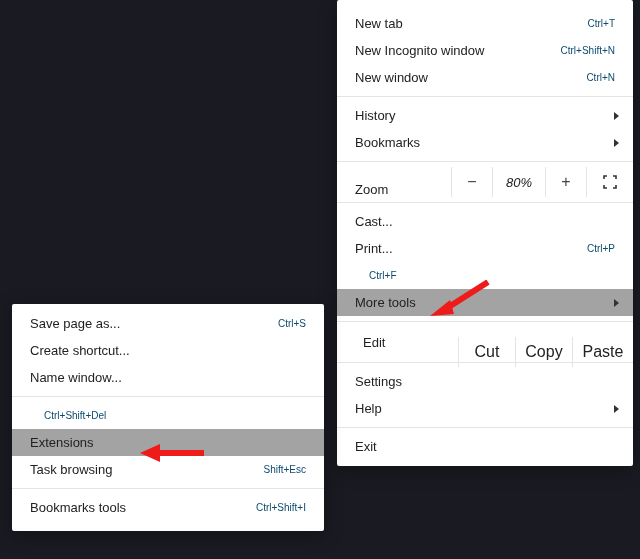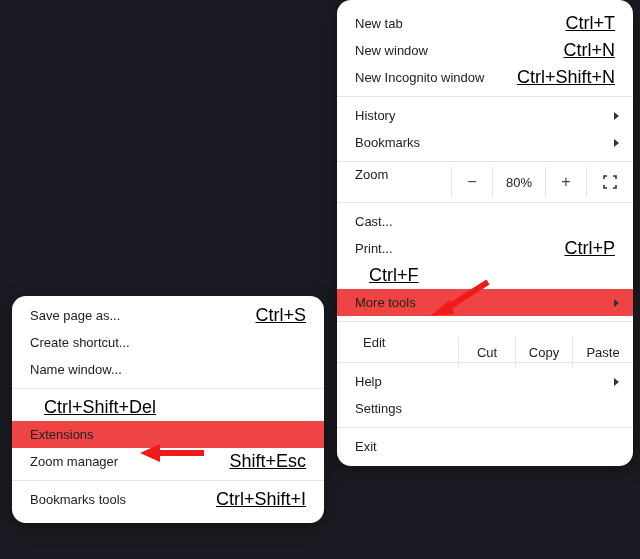--- a/index.html
+++ b/index.html
@@ -1,53 +1,53 @@
 <!DOCTYPE html>
 <html><head>
 <meta charset="utf-8">
 <style>
   html,body{margin:0;padding:0;width:640px;height:559px;background:#1a1b22;font-family:"Segoe UI",Arial,sans-serif;font-size:13px;color:#222;overflow:hidden;}
-  .menu{position:absolute;background:#fff;border-radius:14px;box-shadow:0 4px 18px rgba(0,0,0,0.35);padding:6px 0;}
+  .menu{position:absolute;background:#fff;border-radius:2px;box-shadow:0 4px 18px rgba(0,0,0,0.35);padding:6px 0;}
   .main-menu{left:337px;top:0;width:296px;padding-top:10px;}
-  .sub-menu{left:12px;top:296px;width:312px;padding-bottom:10px;}
+  .sub-menu{left:12px;top:304px;width:312px;padding-bottom:10px;}
   .item{display:flex;align-items:center;height:27px;padding:0 18px;cursor:default;position:relative;}
   .item .label{flex:1;white-space:nowrap;}
-  .item .sc{color:#000000;font-size:18px;margin-left:14px;white-space:nowrap;text-decoration:underline;}
+  .item .sc{color:#0c4a6e;font-size:10px;margin-left:14px;white-space:nowrap;}
   .arrow{width:0;height:0;border-top:4px solid transparent;border-bottom:4px solid transparent;border-left:5px solid #333;position:absolute;right:14px;}
   .sep{height:1px;background:#e4e4e4;margin:5px 0;}
-  .highlight{background:#ef4444;}
-  .zoom-row{display:flex;align-items:flex-start;height:30px;padding-left:18px;}
+  .highlight{background:#a3a3a3;}
+  .zoom-row{display:flex;align-items:flex-end;height:30px;padding-left:18px;}
   .zoom-row .zlabel{flex:1;}
   .zbtn{width:40px;text-align:center;border-left:1px solid #e4e4e4;height:100%;display:flex;align-items:center;justify-content:center;font-size:16px;color:#444;}
-  .zpct{width:52px;text-align:center;border-left:1px solid #e4e4e4;height:100%;display:flex;align-items:center;justify-content:center;font-size:13px;}
+  .zpct{width:52px;text-align:center;border-left:1px solid #e4e4e4;height:100%;display:flex;align-items:center;justify-content:center;font-size:13px;font-style:italic;}
   .fs{width:46px;border-left:1px solid #e4e4e4;height:100%;display:flex;align-items:center;justify-content:center;}
   .fs svg{width:14px;height:14px;}
   .edit-row{display:flex;align-items:center;height:30px;padding-left:26px;}
   .edit-row .elabel{flex:1;}
-  .ebtn{width:56px;text-align:center;border-left:1px solid #e4e4e4;height:100%;display:flex;align-items:center;justify-content:center;font-size:13px;margin-top:20px;}
+  .ebtn{width:56px;text-align:center;border-left:1px solid #e4e4e4;height:100%;display:flex;align-items:center;justify-content:center;font-size:16px;margin-top:20px;}
   .ebtn:last-child{width:60px;}
   .arrow-anno{position:absolute;pointer-events:none;}
   .arrow-anno.a1{left:428px;top:280px;width:62px;height:38px;}
   .arrow-anno.a2{left:138px;top:442px;width:68px;height:22px;}
 </style>
 </head>
 <body>
 
 <div class="menu main-menu">
   <div class="item">
     <span class="label">New tab</span>
     <span class="sc">Ctrl+T</span>
   </div>
   <div class="item">
+    <span class="label">New Incognito window</span>
+    <span class="sc">Ctrl+Shift+N</span>
+  </div>
+  <div class="item">
     <span class="label">New window</span>
     <span class="sc">Ctrl+N</span>
-  </div>
-  <div class="item">
-    <span class="label">New Incognito window</span>
-    <span class="sc">Ctrl+Shift+N</span>
   </div>
   <div class="sep"></div>
   <div class="item">
     <span class="label">History</span>
     <span class="arrow"></span>
   </div>
   <div class="item">
     <span class="label">Bookmarks</span>
     <span class="arrow"></span>
   </div>
@@ -80,25 +80,25 @@
   </div>
   <div class="sep"></div>
   <div class="edit-row">
     <span class="elabel">Edit</span>
     <span class="ebtn">Cut</span>
     <span class="ebtn">Copy</span>
     <span class="ebtn">Paste</span>
   </div>
   <div class="sep"></div>
   <div class="item">
+    <span class="label">Settings</span>
+  </div>
+  <div class="item">
     <span class="label">Help</span>
     <span class="arrow"></span>
-  </div>
-  <div class="item">
-    <span class="label">Settings</span>
   </div>
   <div class="sep"></div>
   <div class="item">
     <span class="label">Exit</span>
   </div>
 </div>
 
 <div class="menu sub-menu">
   <div class="item">
     <span class="label">Save page as...</span>
@@ -111,21 +111,21 @@
     <span class="label">Name window...</span>
   </div>
   <div class="sep"></div>
   <div class="item">
     <span class="sc">Ctrl+Shift+Del</span>
   </div>
   <div class="item highlight">
     <span class="label">Extensions</span>
   </div>
   <div class="item">
-    <span class="label">Zoom manager</span>
+    <span class="label">Task browsing</span>
     <span class="sc">Shift+Esc</span>
   </div>
   <div class="sep"></div>
   <div class="item">
     <span class="label">Bookmarks tools</span>
     <span class="sc">Ctrl+Shift+I</span>
   </div>
 </div>
 
 <svg class="arrow-anno a1" viewBox="0 0 62 38">

